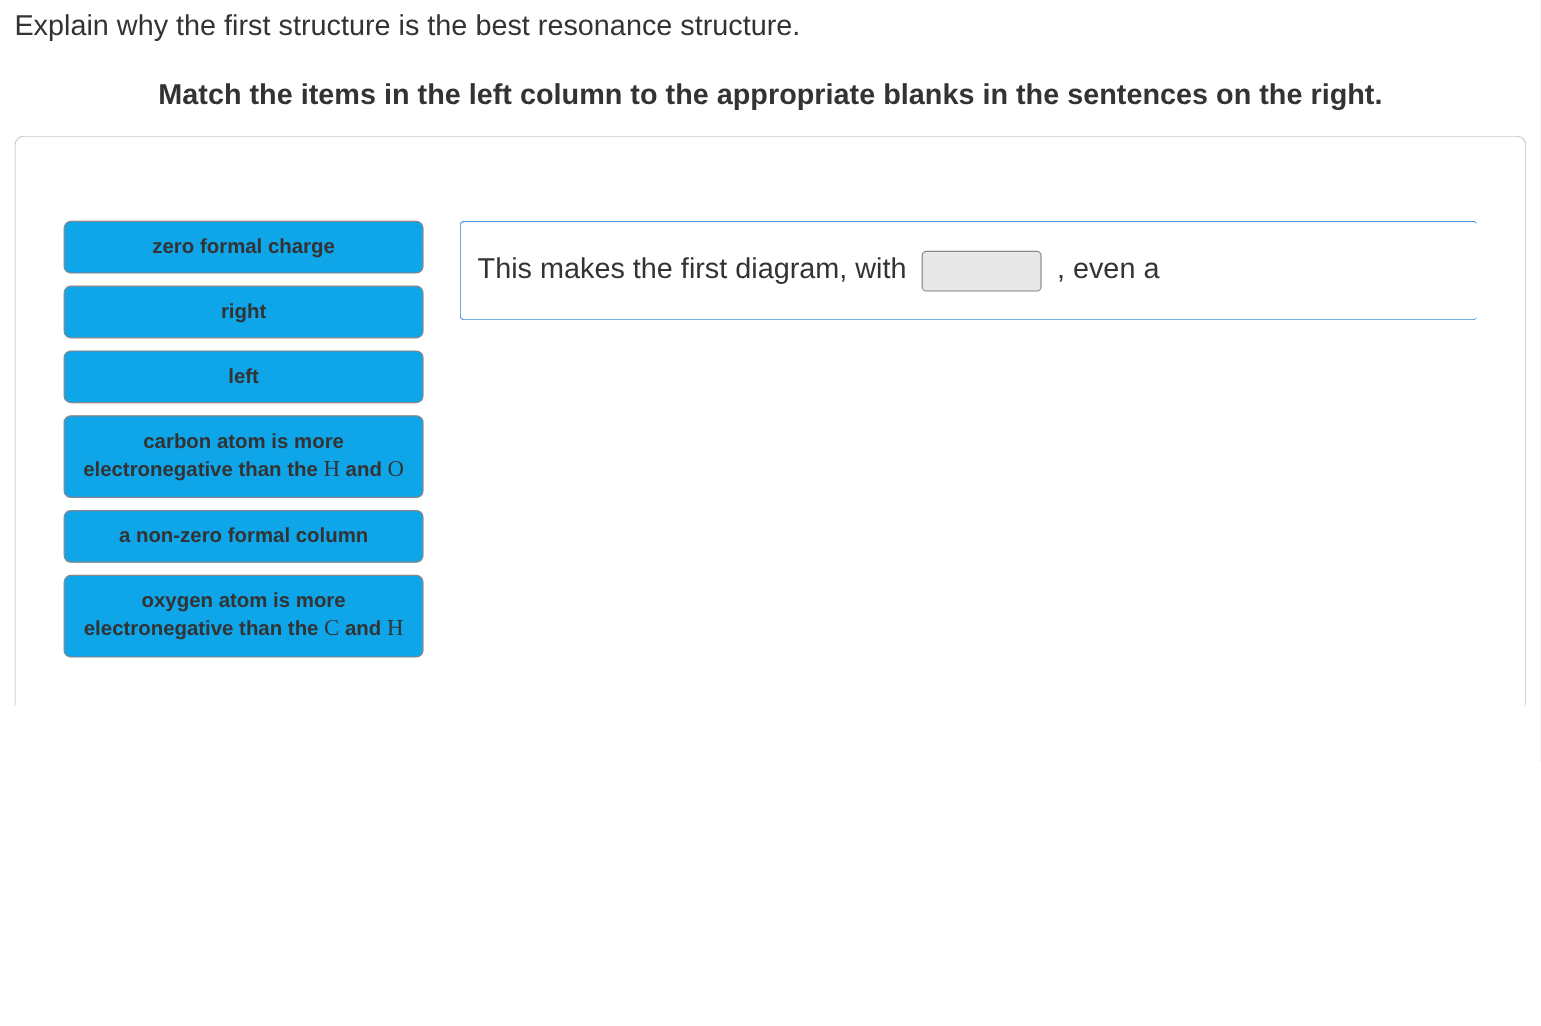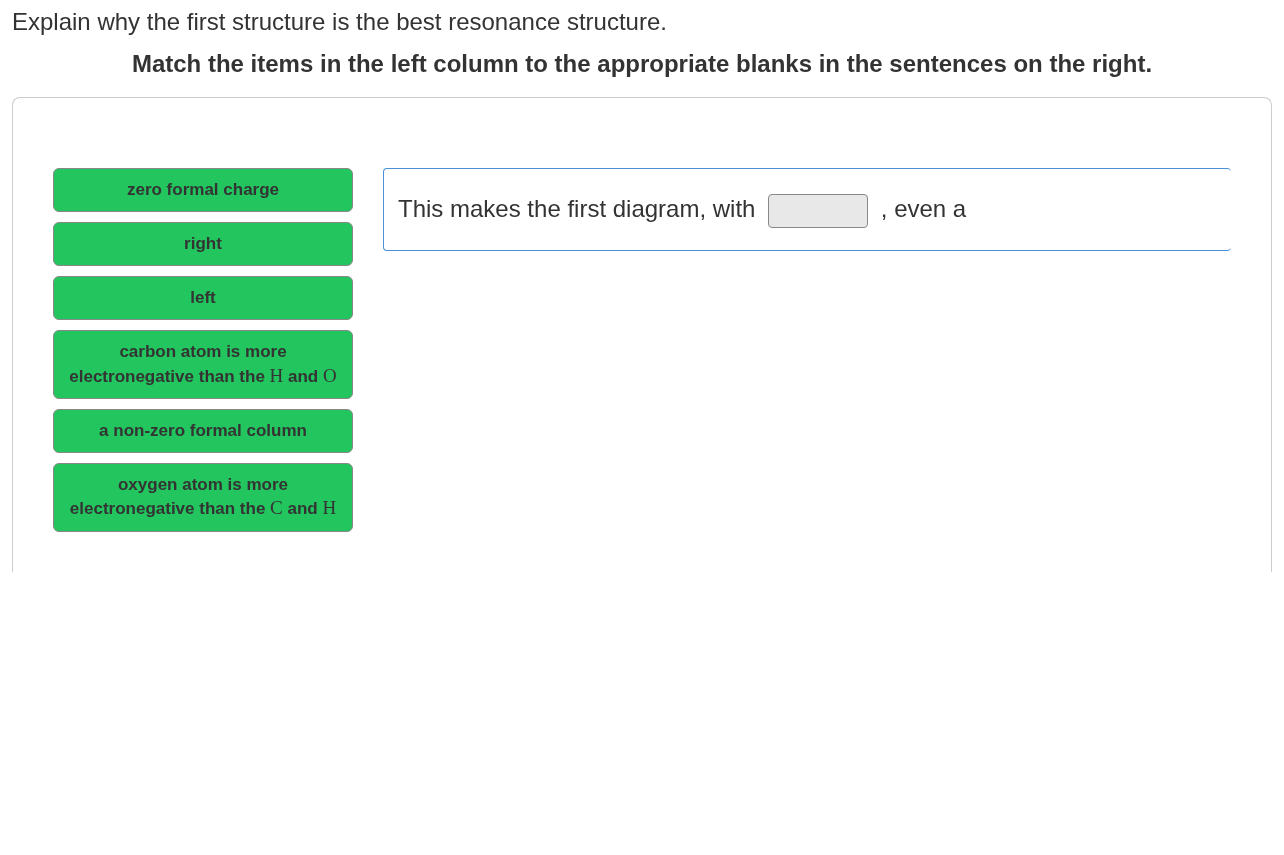--- a/index.html
+++ b/index.html
@@ -9,21 +9,21 @@
     }
     body {
       font-family: Arial, Helvetica, sans-serif;
       background: #ffffff;
       padding: 8px 12px;
       color: #333;
     }
     .question-text {
       font-size: 24px;
       color: #333;
-      margin-bottom: 12px;
+      margin-bottom: 28px;
       font-weight: normal;
     }
     .instruction-text {
       font-size: 24px;
       color: #333;
       font-weight: bold;
       margin-bottom: 18px;
       line-height: 1.3;
       text-align: center;
     }
@@ -37,21 +37,21 @@
       overflow: hidden;
     }
     .left-column {
       display: flex;
       flex-direction: column;
       gap: 10px;
       width: 300px;
       flex-shrink: 0;
     }
     .drag-item {
-      background: #22c55e;
+      background: #0ea5e9;
       border: 1px solid #888;
       border-radius: 6px;
       padding: 10px 12px;
       text-align: center;
       font-size: 17px;
       color: #333;
       font-weight: bold;
       cursor: move;
       line-height: 1.3;
     }

